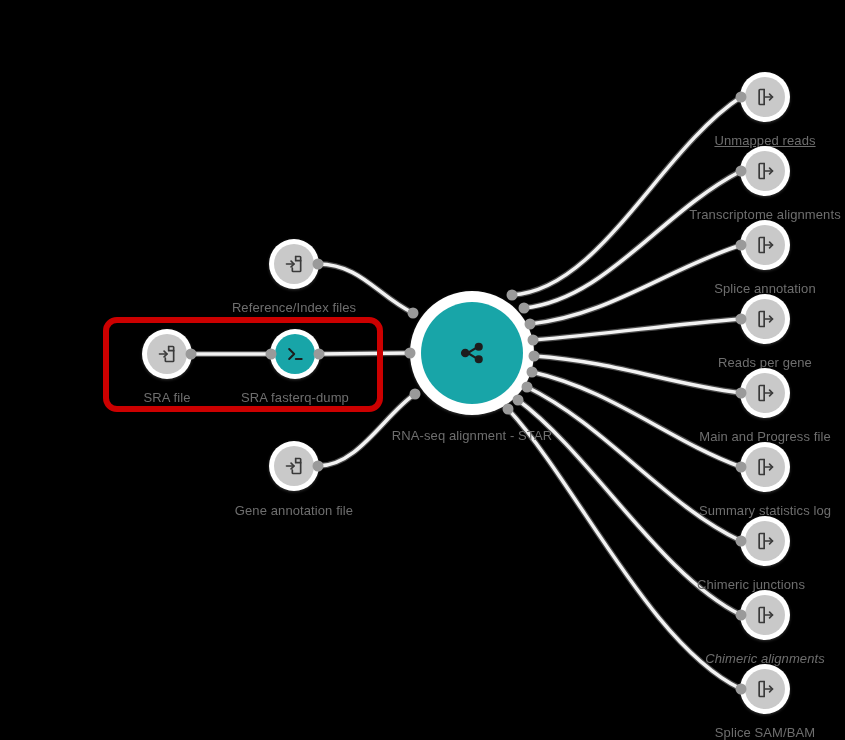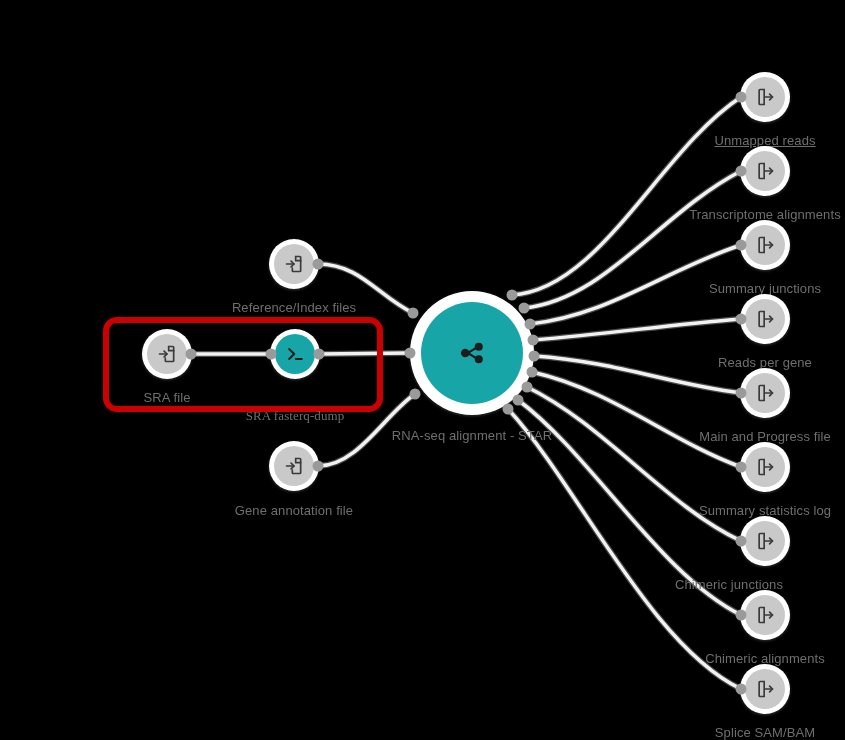--- a/index.html
+++ b/index.html
@@ -142,21 +142,21 @@
       </div>
       <div class="node-label" style="left: 167px; top: 390px; transform: translate(-50%, 0px);">SRA file</div>
       <div class="node tool" style="left: 270px; top: 329px;">
         <div class="node-disc">
           <svg class="icon-svg" width="20" height="20" viewBox="0 0 24 24" fill="none" stroke="#1d1d1d" stroke-width="2.4" stroke-linecap="round" stroke-linejoin="round">
             <path d="M5 6 L11 12 L5 18"></path>
             <path d="M13 18 h7"></path>
           </svg>
         </div>
       </div>
-      <div class="node-label" style="left: 295px; top: 408px; transform: translate(-50%, 0px); font-family: Liberation Serif, serif;">SRA fasterq-dump</div>
+      <div class="node-label" style="left: 295px; top: 390px; transform: translate(-50%, 0px);">SRA fasterq-dump</div>
       <div class="node io" style="left: 269px; top: 441px;">
         <div class="node-disc">
           <svg class="icon-svg" width="20" height="20" viewBox="0 0 24 24" fill="none" stroke="#3a3a3a" stroke-width="2" stroke-linecap="round" stroke-linejoin="round">
             <path d="M14 3 h5 a1 1 0 0 1 1 1 v16 a1 1 0 0 1 -1 1 h-8 a1 1 0 0 1 -1 -1 v-3"></path>
             <path d="M14 3 v5 h6"></path>
             <path d="M3 12 h9"></path>
             <path d="M8.5 8.5 L12 12 L8.5 15.5"></path>
           </svg>
         </div>
       </div>
@@ -186,21 +186,21 @@
       <div class="node io" style="left: 740px; top: 220px;">
         <div class="node-disc">
           <svg class="icon-svg" width="20" height="20" viewBox="0 0 24 24" fill="none" stroke="#3a3a3a" stroke-width="2" stroke-linecap="round" stroke-linejoin="round">
             <path d="M11 3 h-5 a1 1 0 0 0 -1 1 v16 a1 1 0 0 0 1 1 h5"></path>
             <path d="M11 3 v18"></path>
             <path d="M12 12 h9"></path>
             <path d="M17.5 8.5 L21 12 L17.5 15.5"></path>
           </svg>
         </div>
       </div>
-      <div class="node-label" style="left: 765px; top: 281px; transform: translate(-50%, 0px);">Summary junctions</div>
+      <div class="node-label" style="left: 765px; top: 281px; transform: translate(-50%, 0px);">Splice annotation</div>
       <div class="node io" style="left: 740px; top: 294px;">
         <div class="node-disc">
           <svg class="icon-svg" width="20" height="20" viewBox="0 0 24 24" fill="none" stroke="#3a3a3a" stroke-width="2" stroke-linecap="round" stroke-linejoin="round">
             <path d="M11 3 h-5 a1 1 0 0 0 -1 1 v16 a1 1 0 0 0 1 1 h5"></path>
             <path d="M11 3 v18"></path>
             <path d="M12 12 h9"></path>
             <path d="M17.5 8.5 L21 12 L17.5 15.5"></path>
           </svg>
         </div>
       </div>
@@ -230,32 +230,32 @@
       <div class="node io" style="left: 740px; top: 516px;">
         <div class="node-disc">
           <svg class="icon-svg" width="20" height="20" viewBox="0 0 24 24" fill="none" stroke="#3a3a3a" stroke-width="2" stroke-linecap="round" stroke-linejoin="round">
             <path d="M11 3 h-5 a1 1 0 0 0 -1 1 v16 a1 1 0 0 0 1 1 h5"></path>
             <path d="M11 3 v18"></path>
             <path d="M12 12 h9"></path>
             <path d="M17.5 8.5 L21 12 L17.5 15.5"></path>
           </svg>
         </div>
       </div>
-      <div class="node-label" style="left: 729px; top: 577px; transform: translate(-50%, 0px);">Chimeric junctions</div>
+      <div class="node-label" style="left: 751px; top: 577px; transform: translate(-50%, 0px);">Chimeric junctions</div>
       <div class="node io" style="left: 740px; top: 590px;">
         <div class="node-disc">
           <svg class="icon-svg" width="20" height="20" viewBox="0 0 24 24" fill="none" stroke="#3a3a3a" stroke-width="2" stroke-linecap="round" stroke-linejoin="round">
             <path d="M11 3 h-5 a1 1 0 0 0 -1 1 v16 a1 1 0 0 0 1 1 h5"></path>
             <path d="M11 3 v18"></path>
             <path d="M12 12 h9"></path>
             <path d="M17.5 8.5 L21 12 L17.5 15.5"></path>
           </svg>
         </div>
       </div>
-      <div class="node-label" style="left: 765px; top: 651px; transform: translate(-50%, 0px);">Chimeric alignments</div>
+      <div class="node-label" style="left: 765px; top: 651px; transform: translate(-50%, 0px); font-style: italic;">Chimeric alignments</div>
       <div class="node io" style="left: 740px; top: 664px;">
         <div class="node-disc">
           <svg class="icon-svg" width="20" height="20" viewBox="0 0 24 24" fill="none" stroke="#3a3a3a" stroke-width="2" stroke-linecap="round" stroke-linejoin="round">
             <path d="M11 3 h-5 a1 1 0 0 0 -1 1 v16 a1 1 0 0 0 1 1 h5"></path>
             <path d="M11 3 v18"></path>
             <path d="M12 12 h9"></path>
             <path d="M17.5 8.5 L21 12 L17.5 15.5"></path>
           </svg>
         </div>
       </div>

